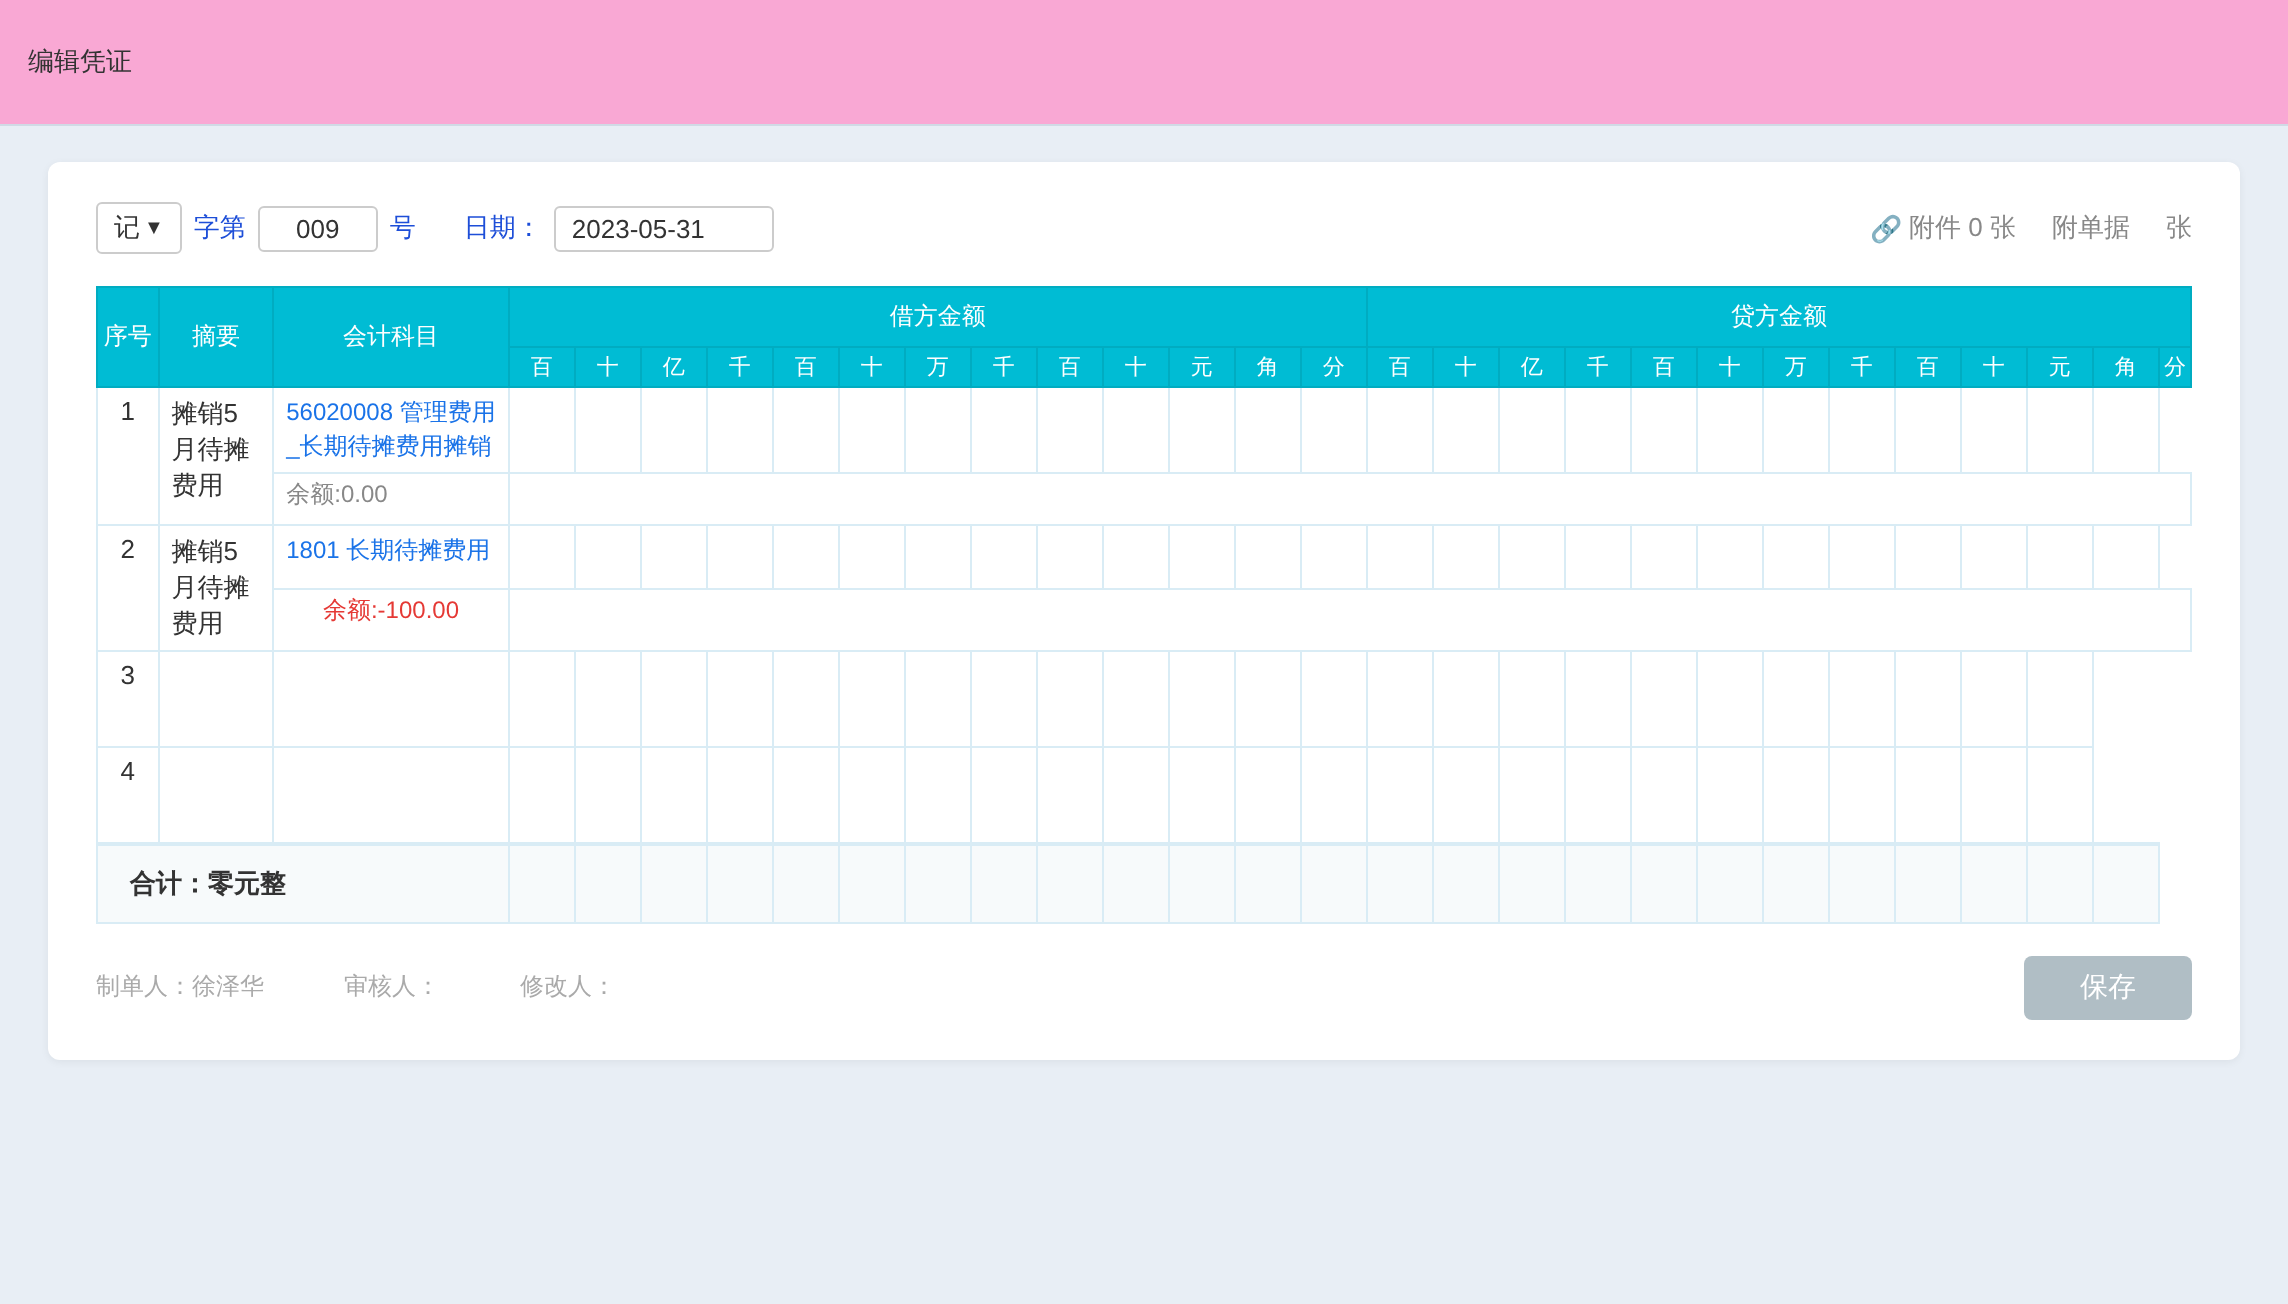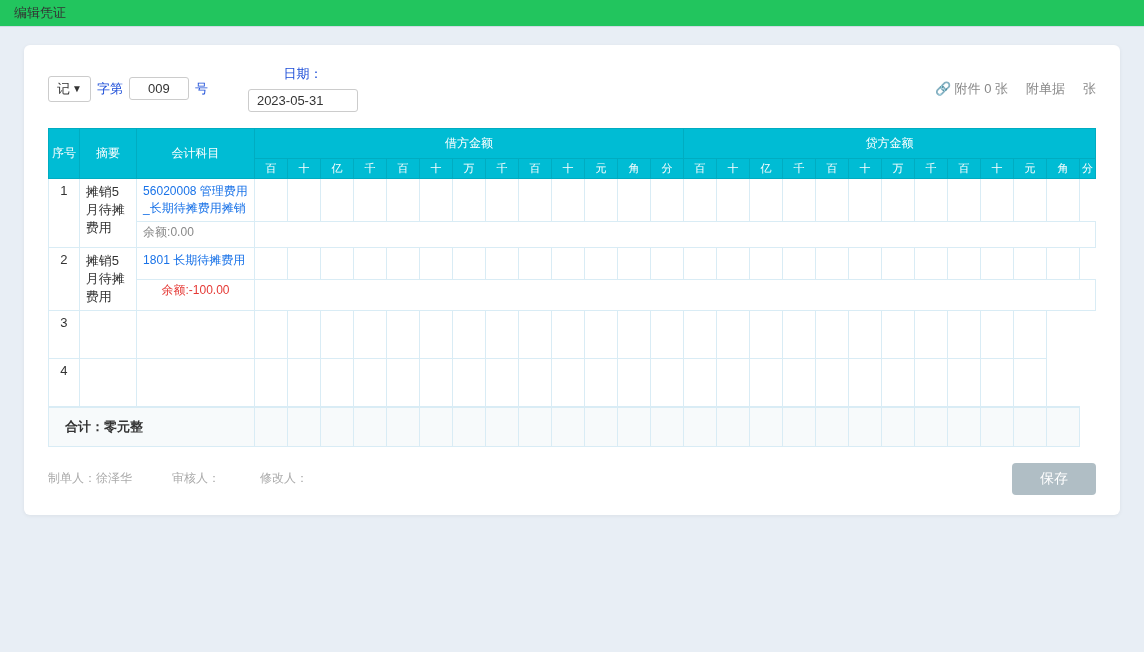--- a/index.html
+++ b/index.html
@@ -4,23 +4,23 @@
   <style>
     * { box-sizing: border-box; margin: 0; padding: 0; }
     body {
       font-family: 'Microsoft YaHei', Arial, sans-serif;
       font-size: 13px;
       background: #e8eef5;
       min-height: 652px;
       min-width: 1144px;
     }
     .title-bar {
-      background: #22c55e;
+      background: #f9a8d4;
       border-bottom: 1px solid #d0dae5;
-      padding: 4px 14px;
+      padding: 22px 14px;
       font-size: 13px;
       color: #333;
     }
     .main-content {
       padding: 18px 24px;
     }
     .page-header {
       display: flex;
       justify-content: space-between;
       align-items: center;
@@ -214,21 +214,21 @@
     <div class="form-row">
       <div class="form-group">
         <button class="dropdown-btn">
           <span>记</span>
           <span style="font-size:10px;">▼</span>
         </button>
         <span class="form-label">字第</span>
         <input class="input-field" type="text" value="009" style="">
         <span class="form-label">号</span>
       </div>
-      <div class="form-group" style="margin-left:24px;flex-direction:column;">
+      <div class="form-group" style="margin-left:8px;">
         <span class="form-label">日期：</span>
         <input class="date-field" type="text" value="2023-05-31" style="">
       </div>
       <div class="attachments">
         <span class="attach-link">
           <span>🔗</span>
           <span>附件 0 张</span>
         </span>
         <span>附单据</span>
         <span>张</span>

